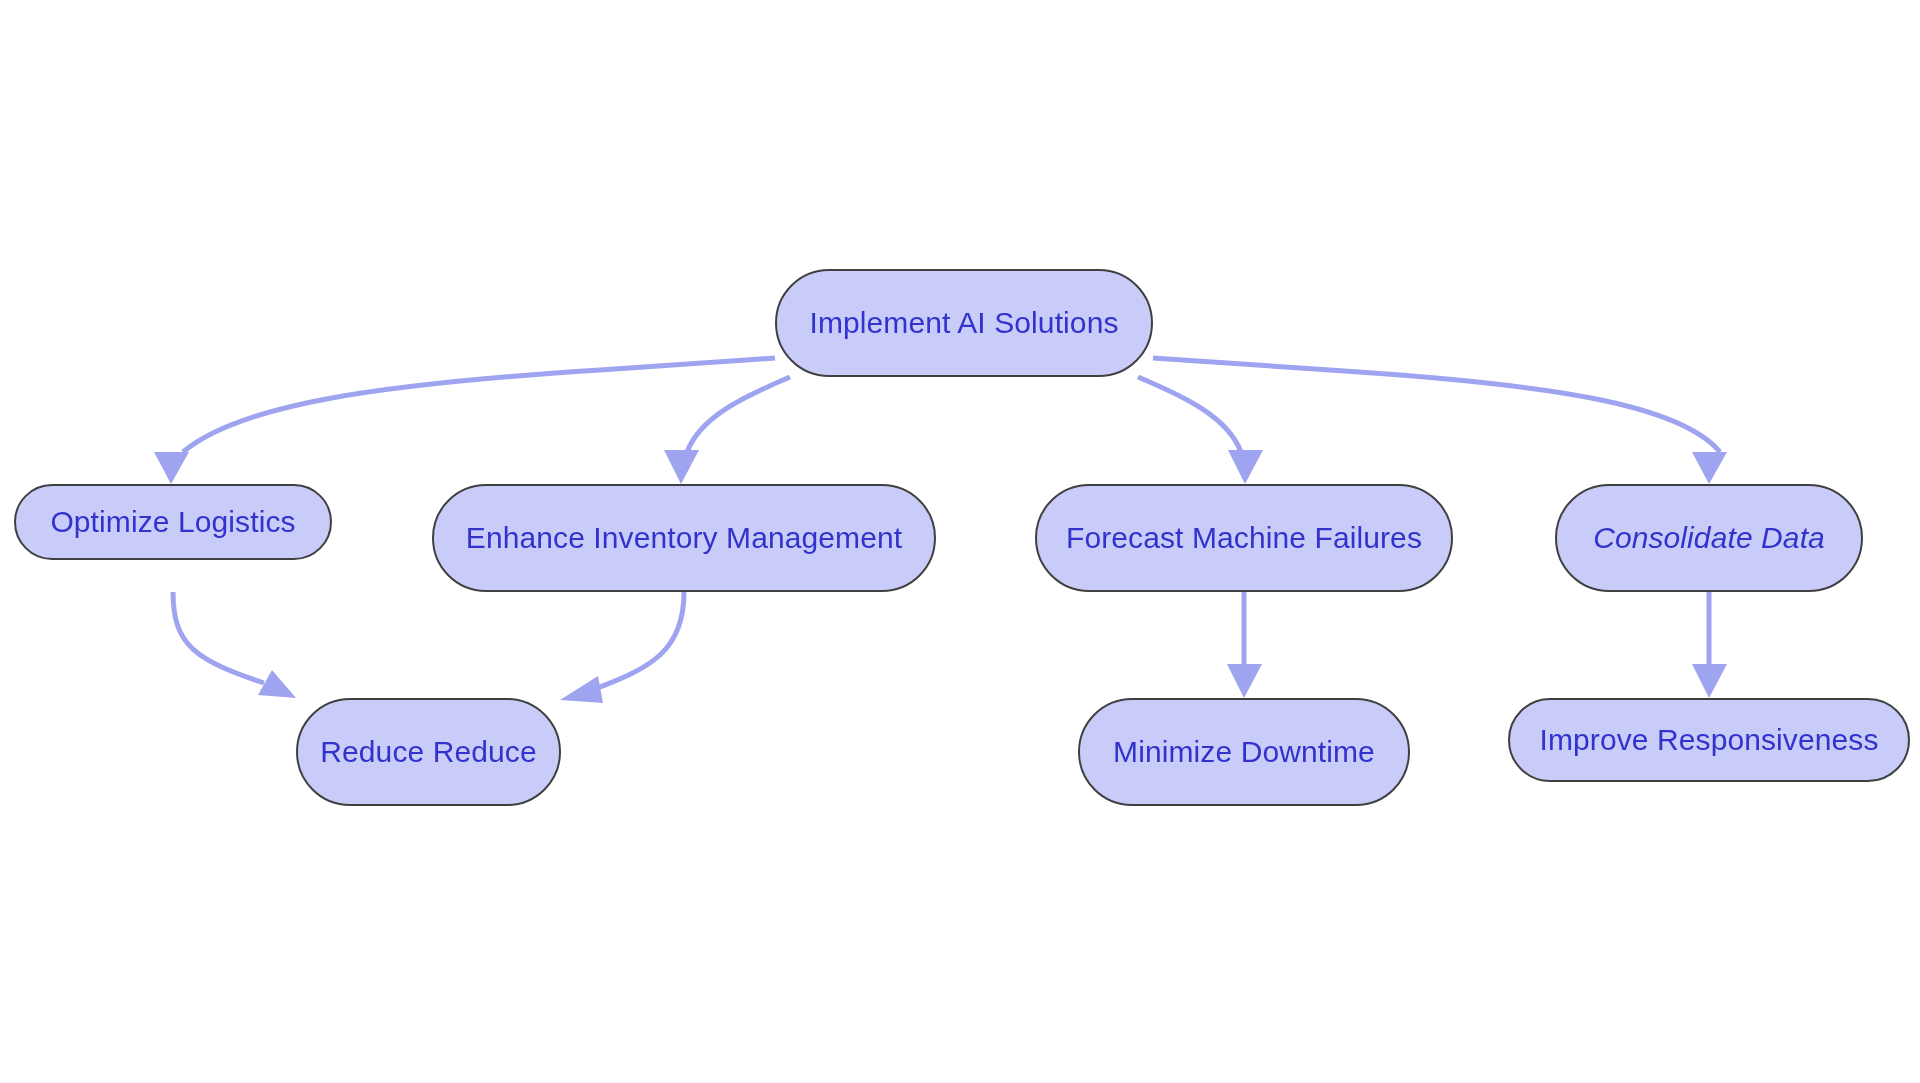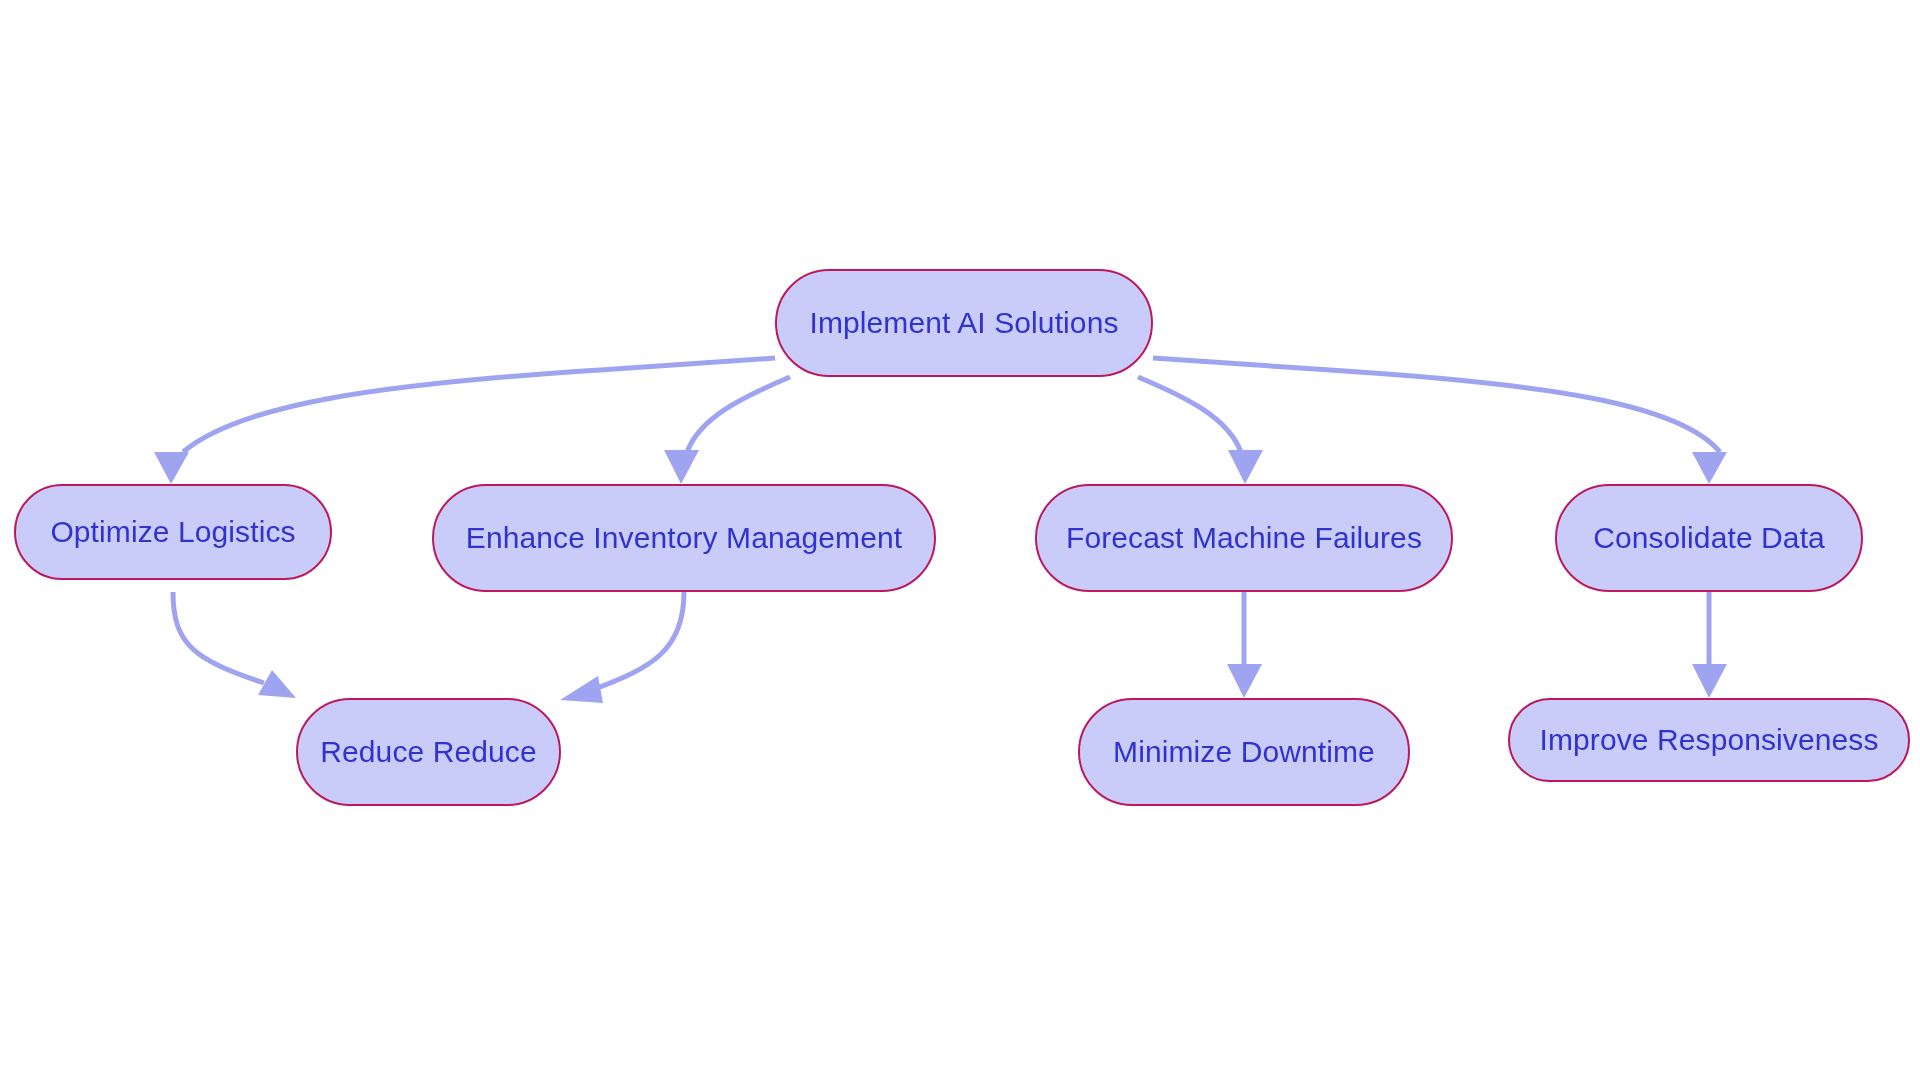--- a/index.html
+++ b/index.html
@@ -37,21 +37,21 @@
     fill: #9fa4f0;
     stroke: none;
   }
   .node {
     position: absolute;
     box-sizing: border-box;
     display: flex;
     align-items: center;
     justify-content: center;
     background: #c9ccf9;
-    border: 2px solid #be185d;
+    border: 2px solid #404040;
     border-radius: 999px;
     color: #3232cc;
     font-family: "Liberation Sans", sans-serif;
     font-size: 30px;
     font-weight: 400;
     letter-spacing: 0.1px;
     white-space: nowrap;
     line-height: 1;
     user-select: none;
   }
@@ -106,33 +106,33 @@
       <path class="edge-path" d="M 1709 592 L 1709 666"></path>
       <polygon class="arrow-head" points="1709,698 1692,664 1727,664"></polygon>
     </g>
 
   </svg>
 
   <div class="node" id="node-implement-ai-solutions" style="left:775px; top:269px; width:378px; height:108px;">
     <span class="node-label">Implement AI Solutions</span>
   </div>
 
-  <div class="node" id="node-optimize-logistics" style="left:14px; top:484px; width:318px; height:96px;">
+  <div class="node" id="node-optimize-logistics" style="left:14px; top:484px; width:318px; height:76px;">
     <span class="node-label">Optimize Logistics</span>
   </div>
 
   <div class="node" id="node-enhance-inventory-management" style="left:432px; top:484px; width:504px; height:108px;">
     <span class="node-label">Enhance Inventory Management</span>
   </div>
 
   <div class="node" id="node-forecast-machine-failures" style="left:1035px; top:484px; width:418px; height:108px;">
     <span class="node-label">Forecast Machine Failures</span>
   </div>
 
-  <div class="node" id="node-consolidate-data" style="left:1555px; top:484px; width:308px; height:108px;">
+  <div class="node" id="node-consolidate-data" style="left:1555px; top:484px; width:308px; height:108px;font-style:italic;">
     <span class="node-label">Consolidate Data</span>
   </div>
 
   <div class="node" id="node-reduce-costs" style="left:296px; top:698px; width:265px; height:108px;">
     <span class="node-label">Reduce Reduce</span>
   </div>
 
   <div class="node" id="node-minimize-downtime" style="left:1078px; top:698px; width:332px; height:108px;justify-content:center;">
     <span class="node-label">Minimize Downtime</span>
   </div>

